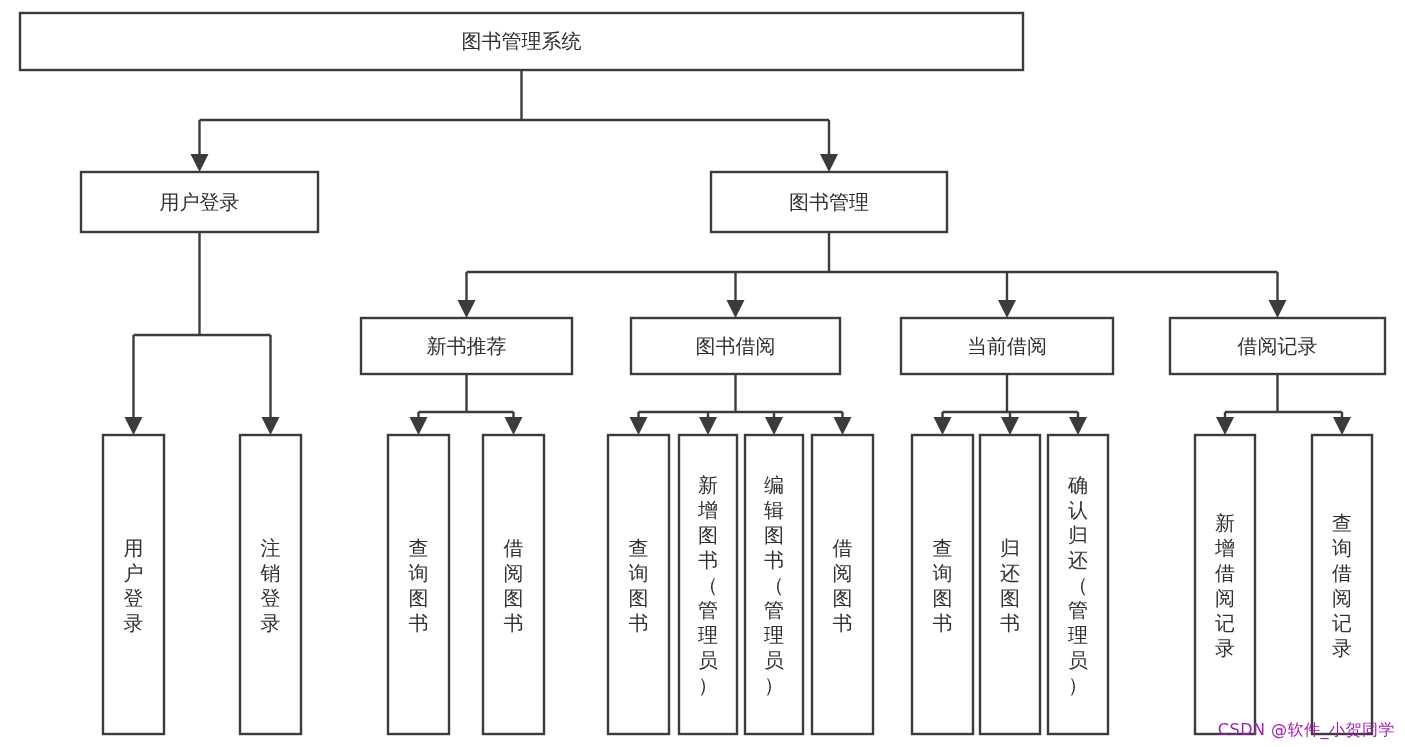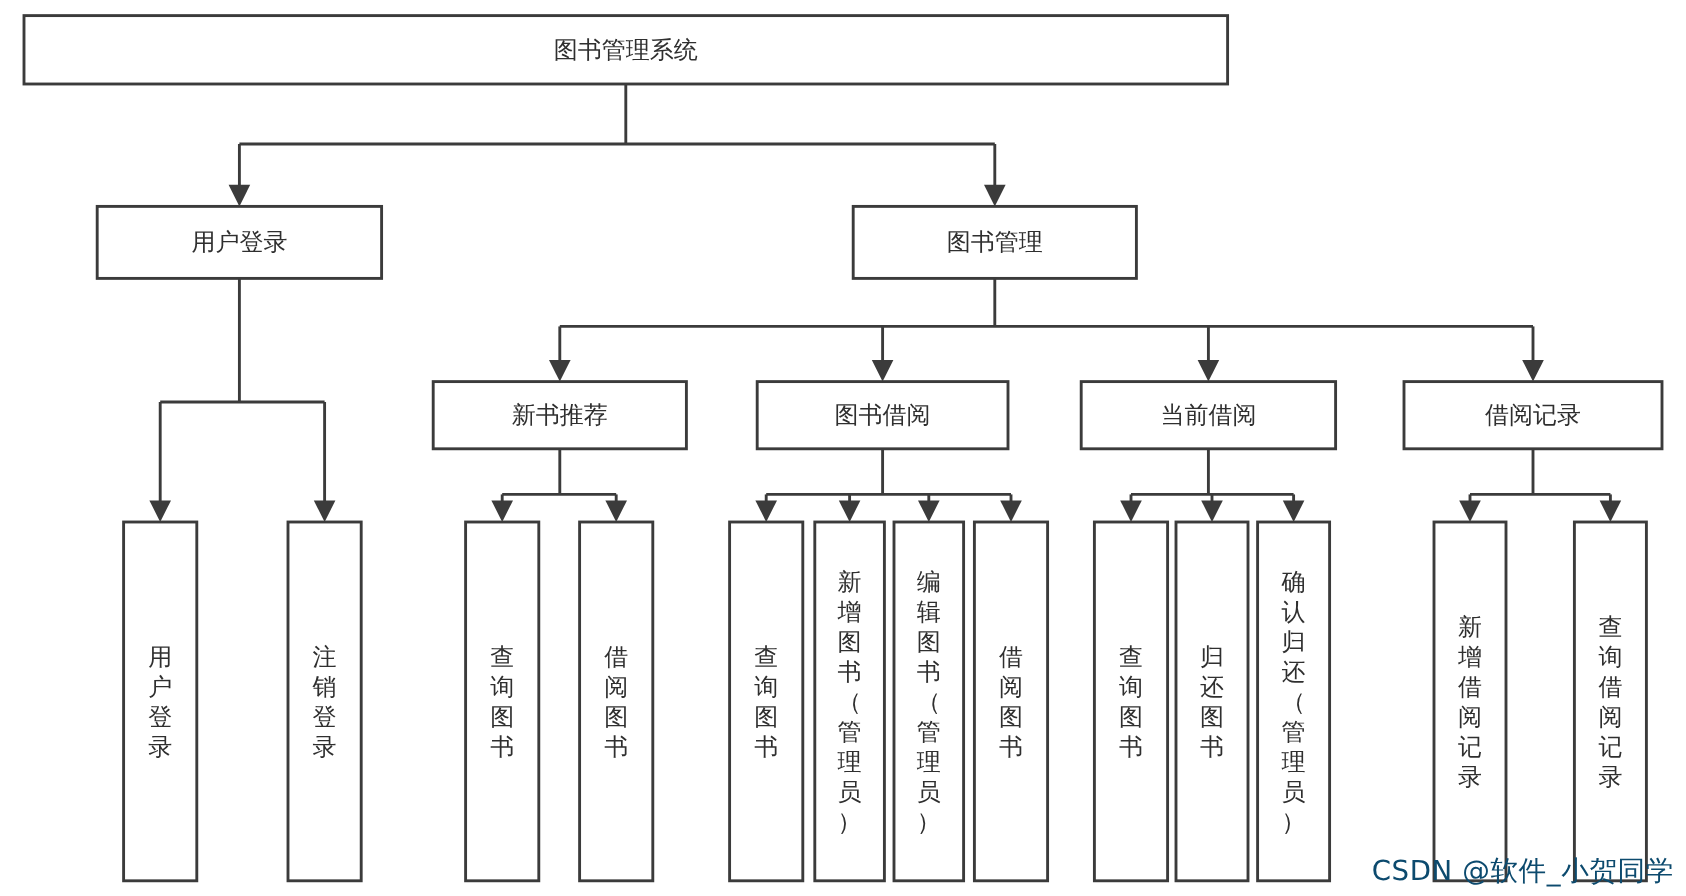--- a/index.html
+++ b/index.html
@@ -54,22 +54,22 @@
   }
   .arrow-head {
     fill: #3b3b3b;
     stroke: none;
   }
   .watermark-text {
     position: absolute;
     right: 10px;
     bottom: 6px;
     font-family: "DejaVu Sans", "Liberation Sans", sans-serif;
-    font-size: 23px;
-    color: #0c4a6e;
+    font-size: 16px;
+    color: #a21caf;
     white-space: nowrap;
     letter-spacing: 0.5px;
     pointer-events: none;
   }
 </style>
 </head>
 <body>
 
 <div id="diagram-root">
   <svg id="flow-svg" viewBox="0 0 1405 747" xmlns="http://www.w3.org/2000/svg">

